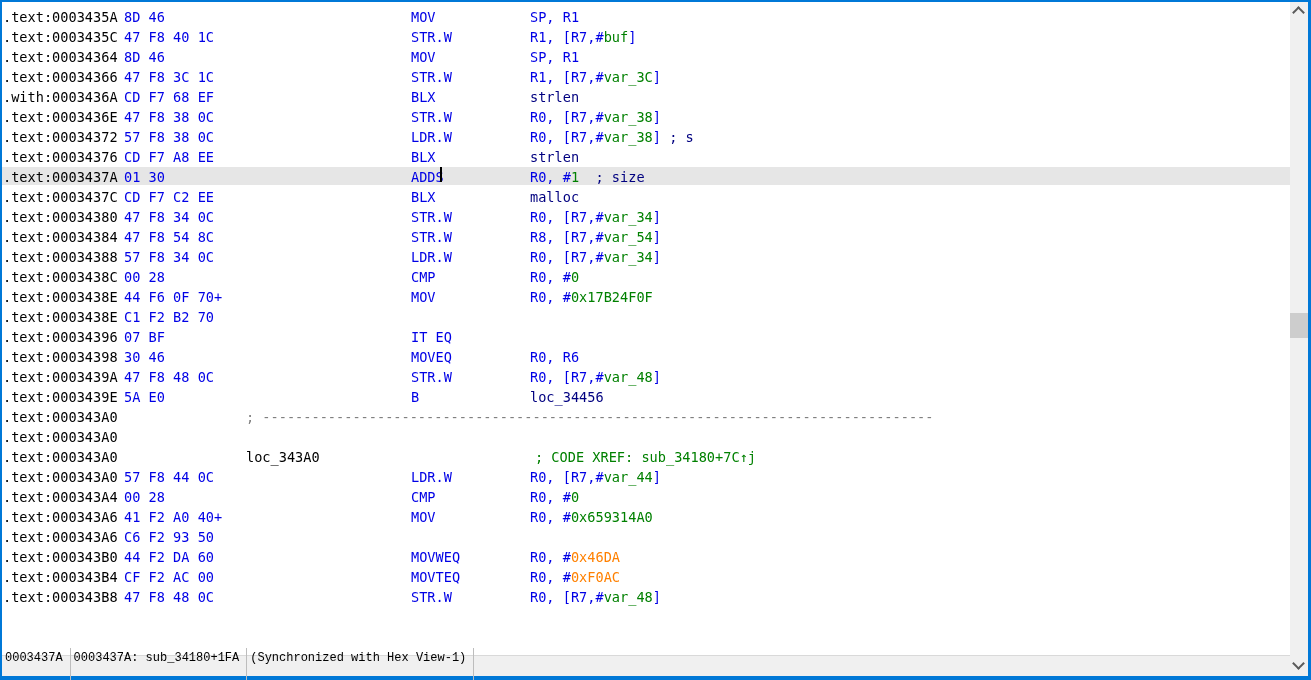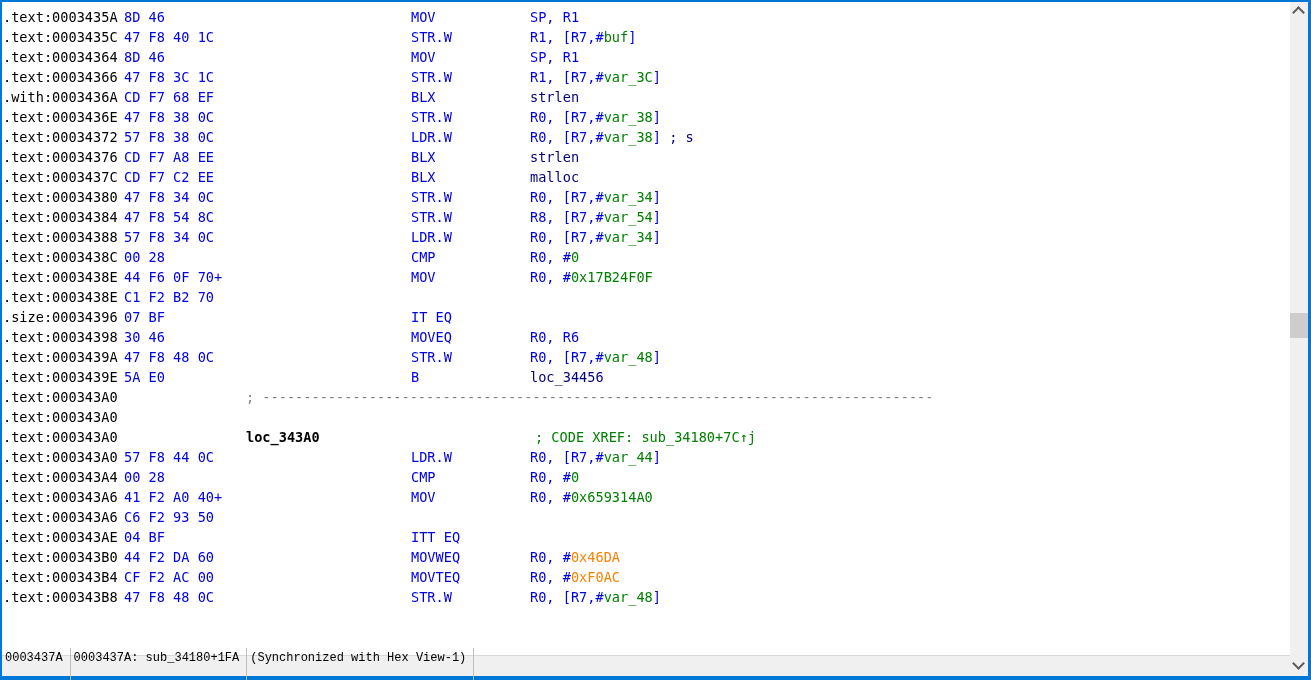--- a/index.html
+++ b/index.html
@@ -16,21 +16,21 @@
   .row{position:relative;height:20px;line-height:20px;font-size:13.6px;white-space:pre;}
   .row span{position:absolute;top:0;white-space:pre;z-index:1;}
   .row.hl::before{content:"";position:absolute;left:0;right:0;top:0;height:18px;
                   background:var(--highlight-bg);z-index:0;}
   .addr{left:1px;color:var(--label-black);}
   .bytes{left:122px;}
   .mnem{left:385px;padding-left:24px;}
   .ops{left:528px;}
   .ops span{position:static;margin-top:29px;}
   .divider{left:244px;}
-  .label{left:244px;font-weight:bold;}
+  .label{left:244px;}
   .xref{left:533px;text-align:right;}
   .caret{left:438px;top:2px;width:2px;height:15px;background:#000;display:block;}
   .c-b{color:var(--code-blue);}
   .c-n{color:var(--name-navy);}
   .c-g{color:var(--value-green);}
   .c-o{color:var(--imm-orange);}
   .c-y{color:var(--comment-gray);}
   .c-k{color:var(--label-black);}
   .statusbar{position:absolute;left:0;top:653px;width:1288px;height:21px;
              background:var(--status-bg);border-top:1px solid #d9d9d9;box-sizing:border-box;
@@ -57,39 +57,39 @@
 
   <div class="listing">
       <div class="row"><span class="addr">.text:0003435A</span><span class="bytes c-b">8D 46</span><span class="mnem c-b">MOV</span><span class="ops"><span class="c-b">SP, R1</span></span></div>
       <div class="row"><span class="addr">.text:0003435C</span><span class="bytes c-b">47 F8 40 1C</span><span class="mnem c-b">STR.W</span><span class="ops"><span class="c-b">R1, [R7,#</span><span class="c-g">buf</span><span class="c-b">]</span></span></div>
       <div class="row"><span class="addr">.text:00034364</span><span class="bytes c-b">8D 46</span><span class="mnem c-b">MOV</span><span class="ops"><span class="c-b">SP, R1</span></span></div>
       <div class="row"><span class="addr">.text:00034366</span><span class="bytes c-b">47 F8 3C 1C</span><span class="mnem c-b">STR.W</span><span class="ops"><span class="c-b">R1, [R7,#</span><span class="c-g">var_3C</span><span class="c-b">]</span></span></div>
       <div class="row"><span class="addr">.with:0003436A</span><span class="bytes c-b">CD F7 68 EF</span><span class="mnem c-b">BLX</span><span class="ops"><span class="c-n">strlen</span></span></div>
       <div class="row"><span class="addr">.text:0003436E</span><span class="bytes c-b">47 F8 38 0C</span><span class="mnem c-b">STR.W</span><span class="ops"><span class="c-b">R0, [R7,#</span><span class="c-g">var_38</span><span class="c-b">]</span></span></div>
       <div class="row"><span class="addr">.text:00034372</span><span class="bytes c-b">57 F8 38 0C</span><span class="mnem c-b">LDR.W</span><span class="ops"><span class="c-b">R0, [R7,#</span><span class="c-g">var_38</span><span class="c-b">]</span><span class="c-n"> ; s</span></span></div>
       <div class="row"><span class="addr">.text:00034376</span><span class="bytes c-b">CD F7 A8 EE</span><span class="mnem c-b">BLX</span><span class="ops"><span class="c-n">strlen</span></span></div>
+      <div class="row hl"><span class="addr">.text:0003437A</span><span class="bytes c-b">01 30</span><span class="mnem c-b">ADDS</span><span class="ops"><span class="c-b">R0, #</span><span class="c-g">1</span><span class="c-n">  ; size</span></span><span class="caret"></span></div>
       <div class="row"><span class="addr">.text:0003437C</span><span class="bytes c-b">CD F7 C2 EE</span><span class="mnem c-b">BLX</span><span class="ops"><span class="c-n">malloc</span></span></div>
       <div class="row"><span class="addr">.text:00034380</span><span class="bytes c-b">47 F8 34 0C</span><span class="mnem c-b">STR.W</span><span class="ops"><span class="c-b">R0, [R7,#</span><span class="c-g">var_34</span><span class="c-b">]</span></span></div>
       <div class="row"><span class="addr">.text:00034384</span><span class="bytes c-b">47 F8 54 8C</span><span class="mnem c-b">STR.W</span><span class="ops"><span class="c-b">R8, [R7,#</span><span class="c-g">var_54</span><span class="c-b">]</span></span></div>
       <div class="row"><span class="addr">.text:00034388</span><span class="bytes c-b">57 F8 34 0C</span><span class="mnem c-b">LDR.W</span><span class="ops"><span class="c-b">R0, [R7,#</span><span class="c-g">var_34</span><span class="c-b">]</span></span></div>
       <div class="row"><span class="addr">.text:0003438C</span><span class="bytes c-b">00 28</span><span class="mnem c-b">CMP</span><span class="ops"><span class="c-b">R0, #</span><span class="c-g">0</span></span></div>
       <div class="row"><span class="addr">.text:0003438E</span><span class="bytes c-b">44 F6 0F 70+</span><span class="mnem c-b">MOV</span><span class="ops"><span class="c-b">R0, #</span><span class="c-g">0x17B24F0F</span></span></div>
       <div class="row"><span class="addr">.text:0003438E</span><span class="bytes c-b">C1 F2 B2 70</span></div>
-      <div class="row"><span class="addr">.size:00034396</span><span class="bytes c-b">07 BF</span><span class="mnem c-b">IT EQ</span></div>
+      <div class="row"><span class="addr">.text:00034396</span><span class="bytes c-b">07 BF</span><span class="mnem c-b">IT EQ</span></div>
       <div class="row"><span class="addr">.text:00034398</span><span class="bytes c-b">30 46</span><span class="mnem c-b">MOVEQ</span><span class="ops"><span class="c-b">R0, R6</span></span></div>
       <div class="row"><span class="addr">.text:0003439A</span><span class="bytes c-b">47 F8 48 0C</span><span class="mnem c-b">STR.W</span><span class="ops"><span class="c-b">R0, [R7,#</span><span class="c-g">var_48</span><span class="c-b">]</span></span></div>
       <div class="row"><span class="addr">.text:0003439E</span><span class="bytes c-b">5A E0</span><span class="mnem c-b">B</span><span class="ops"><span class="c-n">loc_34456</span></span></div>
       <div class="row"><span class="addr">.text:000343A0</span><span class="divider c-y">; ----------------------------------------------------------------------------------</span></div>
       <div class="row"><span class="addr">.text:000343A0</span></div>
       <div class="row"><span class="addr">.text:000343A0</span><span class="label c-k">loc_343A0</span><span class="xref c-g">; CODE XREF: sub_34180+7C↑j</span></div>
       <div class="row"><span class="addr">.text:000343A0</span><span class="bytes c-b">57 F8 44 0C</span><span class="mnem c-b">LDR.W</span><span class="ops"><span class="c-b">R0, [R7,#</span><span class="c-g">var_44</span><span class="c-b">]</span></span></div>
       <div class="row"><span class="addr">.text:000343A4</span><span class="bytes c-b">00 28</span><span class="mnem c-b">CMP</span><span class="ops"><span class="c-b">R0, #</span><span class="c-g">0</span></span></div>
       <div class="row"><span class="addr">.text:000343A6</span><span class="bytes c-b">41 F2 A0 40+</span><span class="mnem c-b">MOV</span><span class="ops"><span class="c-b">R0, #</span><span class="c-g">0x659314A0</span></span></div>
       <div class="row"><span class="addr">.text:000343A6</span><span class="bytes c-b">C6 F2 93 50</span></div>
-      <div class="row"><span class="addr">.text:000343AE</span><span class="bytes c-b">04 BF</span><span class="mnem c-b">ITT EQ</span></div>
       <div class="row"><span class="addr">.text:000343B0</span><span class="bytes c-b">44 F2 DA 60</span><span class="mnem c-b">MOVWEQ</span><span class="ops"><span class="c-b">R0, #</span><span class="c-o">0x46DA</span></span></div>
       <div class="row"><span class="addr">.text:000343B4</span><span class="bytes c-b">CF F2 AC 00</span><span class="mnem c-b">MOVTEQ</span><span class="ops"><span class="c-b">R0, #</span><span class="c-o">0xF0AC</span></span></div>
       <div class="row"><span class="addr">.text:000343B8</span><span class="bytes c-b">47 F8 48 0C</span><span class="mnem c-b">STR.W</span><span class="ops"><span class="c-b">R0, [R7,#</span><span class="c-g">var_48</span><span class="c-b">]</span></span></div>
     </div>
 
   <div class="scrollbar">
     <div class="sb-btn up">
       <span class="chev u"></span>
     </div>
     <div class="thumb"></div>

